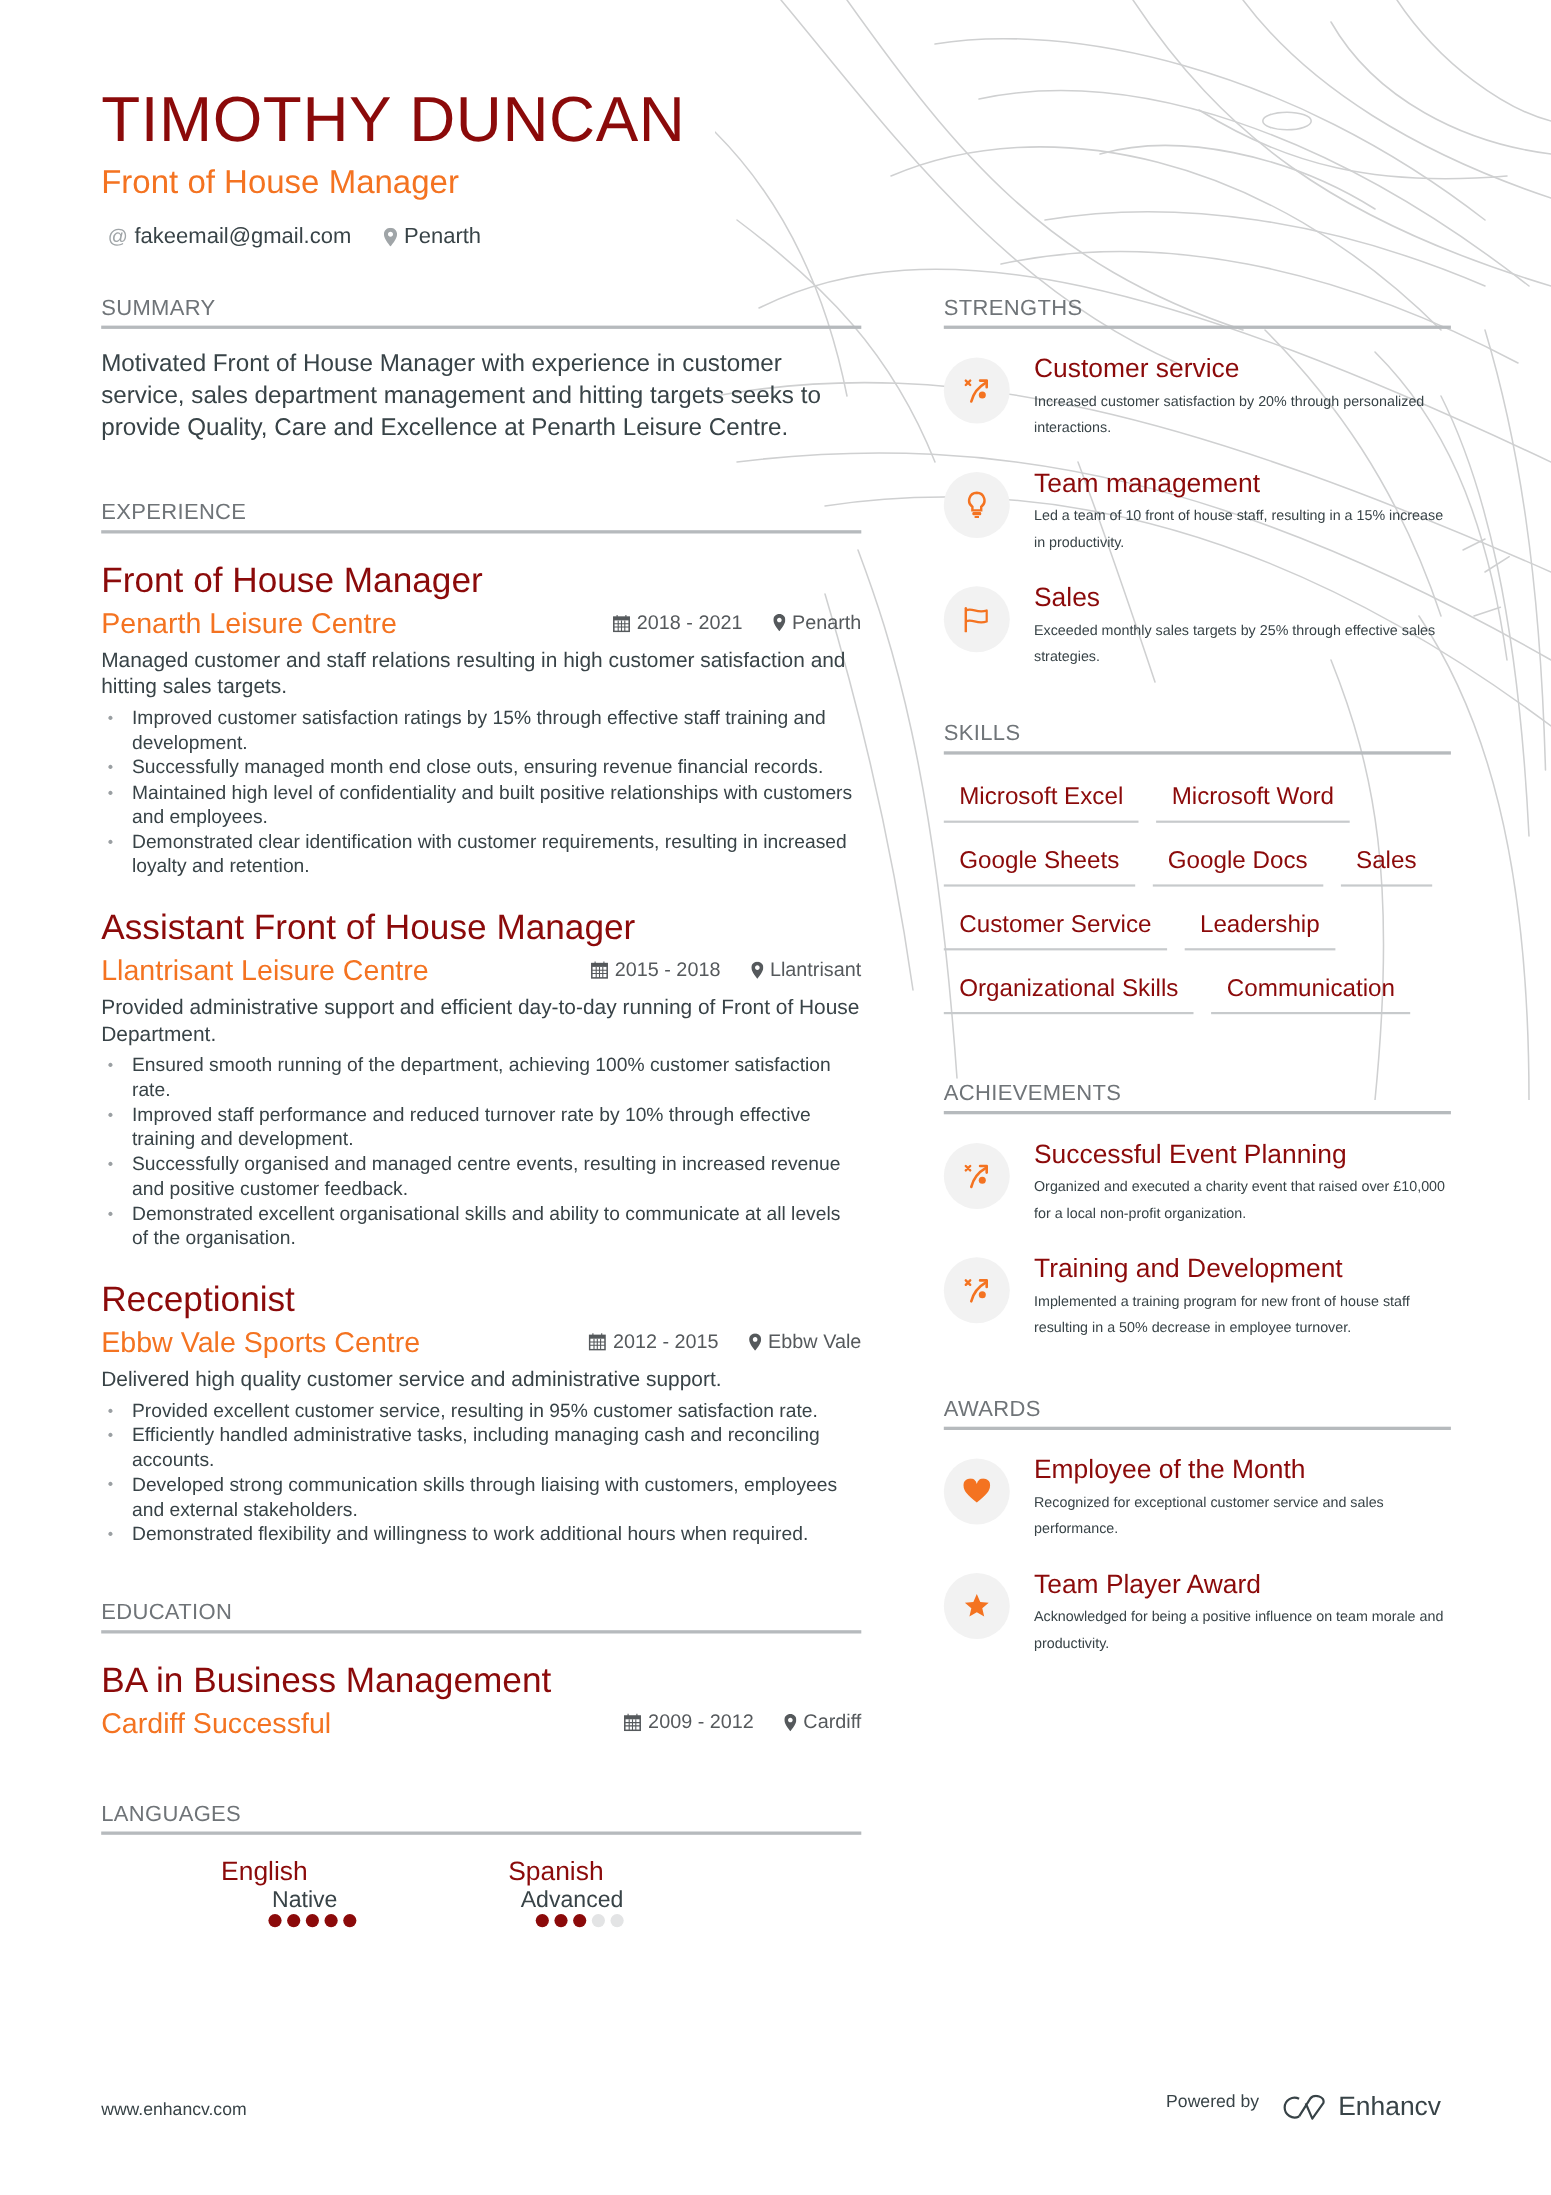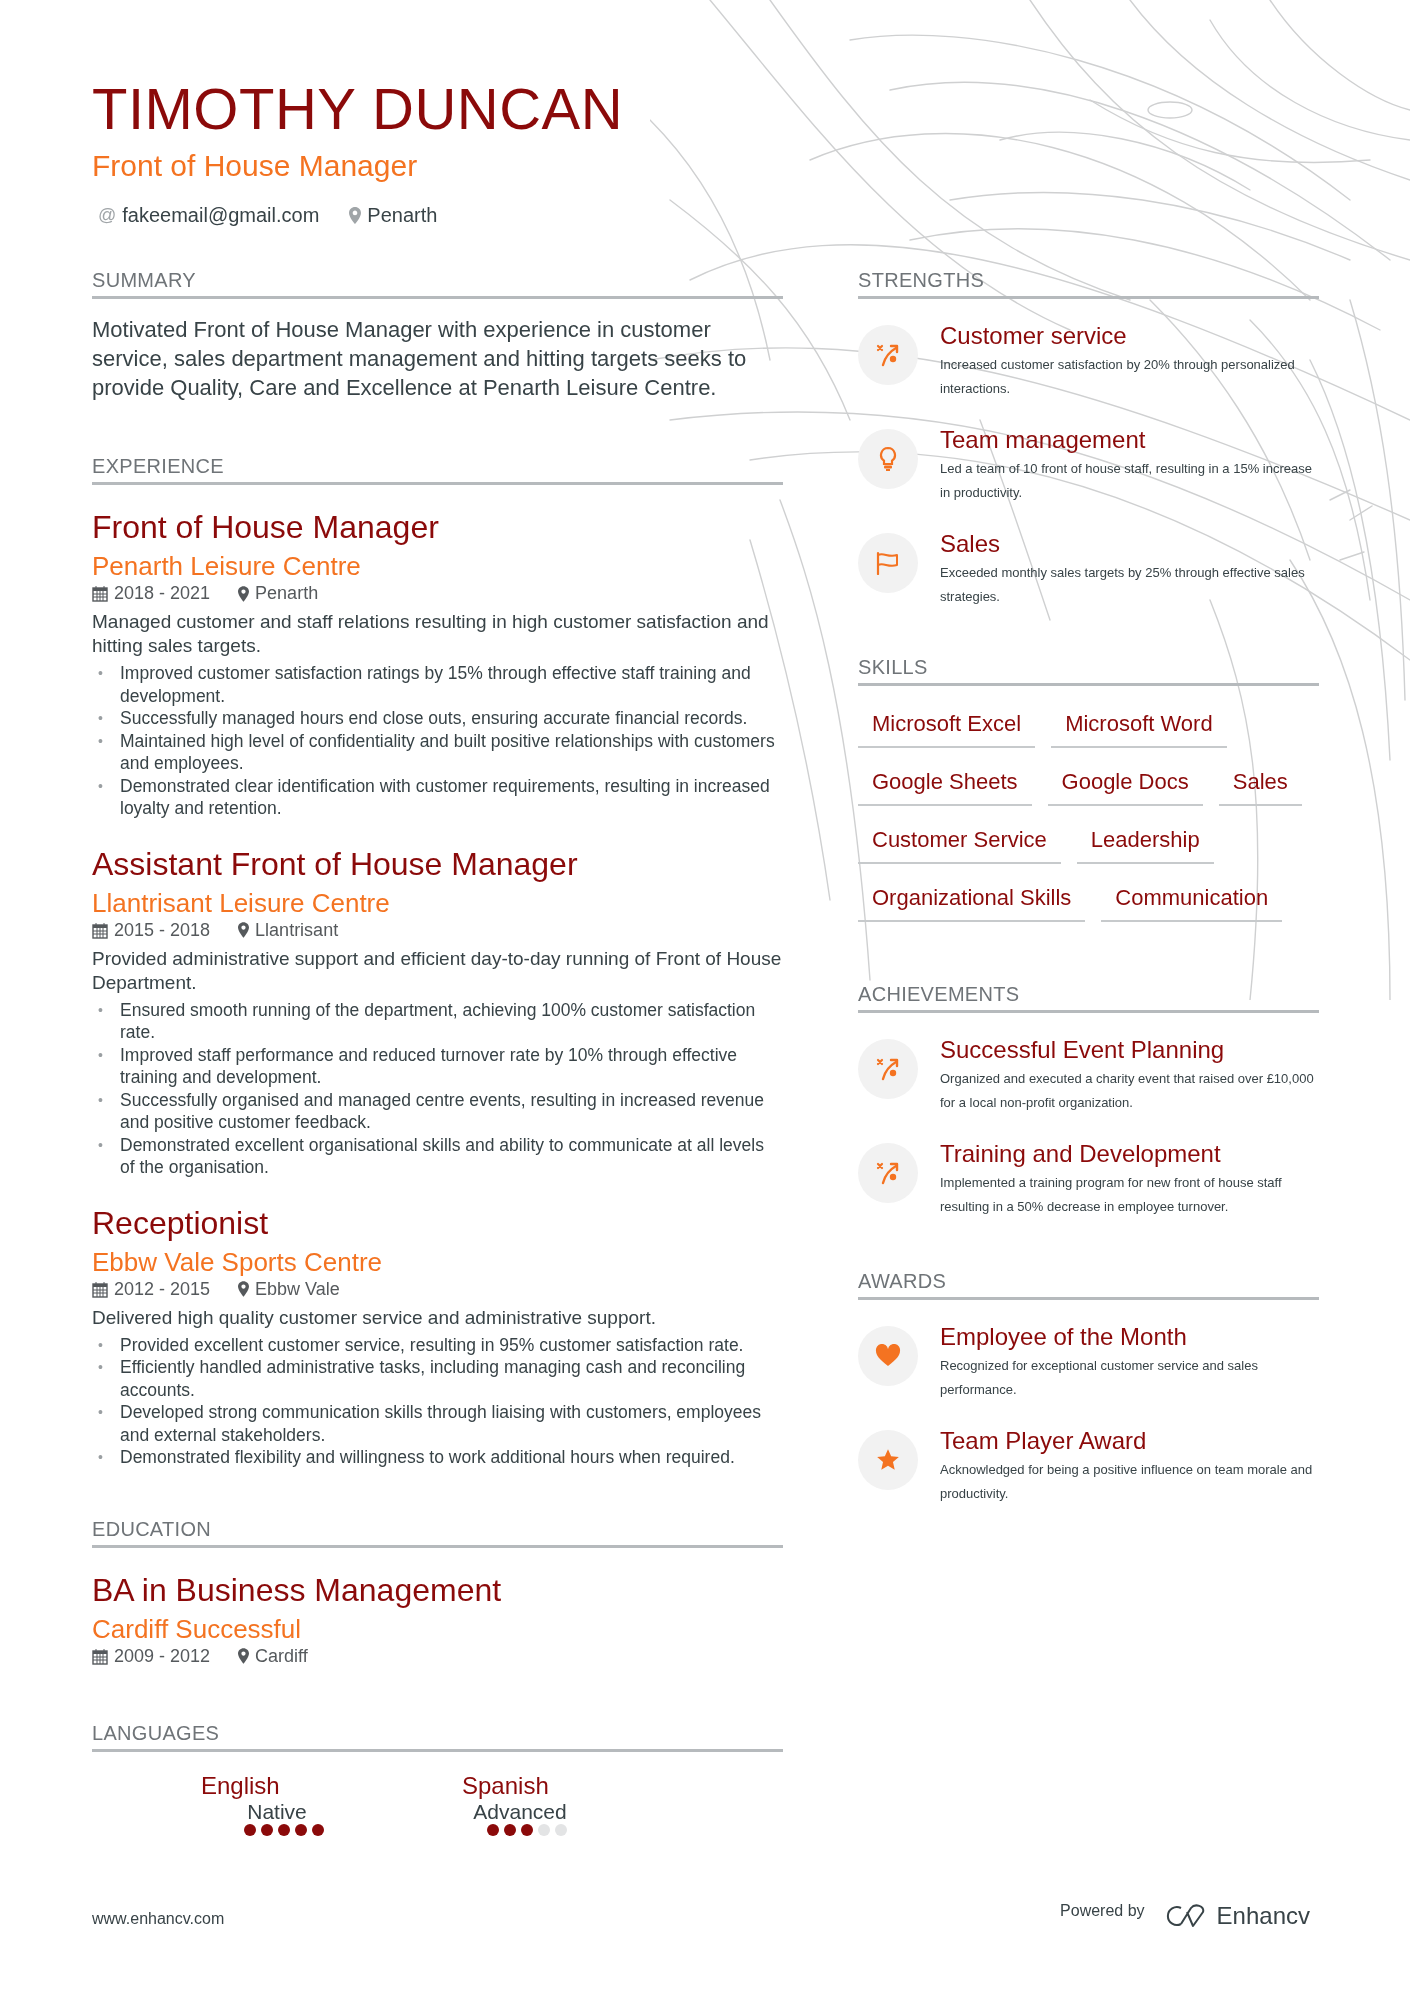--- a/index.html
+++ b/index.html
@@ -25,21 +25,21 @@
 
   .section-title { font-size: 20px; color: #6f7478; letter-spacing: 0.3px; text-transform: uppercase; padding-bottom: 4px; border-bottom: 3px solid #b6babd; line-height: 24px; }
 
   .summary-text { font-size: 22px; line-height: 29px; color: #384347; margin-top: 16px; }
 
   .sec { margin-top: 52px; }
 
   .job { margin-top: 22px; }
   .job + .job { margin-top: 24px; }
   .job-title { font-size: 32px; color: #8b0a0a; line-height: 40px; }
-  .job-row { display: flex; justify-content: space-between; align-items: flex-start; margin-top: 2px; flex-direction: column; }
+  .job-row { display: flex; justify-content: space-between; align-items: center; margin-top: 2px; }
   .company { font-size: 26px; color: #f47321; line-height: 34px; }
   .meta { display: flex; gap: 28px; font-size: 18px; color: #55595c; align-items: center; }
   .meta-item { display: flex; align-items: center; gap: 6px; }
   .meta-item svg { flex: none; }
   .job-desc { font-size: 19px; line-height: 24px; color: #384347; margin-top: 6px; }
   .bullets { list-style: none; margin-top: 4px; }
   .bullets li { position: relative; padding-left: 28px; font-size: 17.5px; line-height: 22.5px; color: #384347; }
   .bullets li::before { content: "•"; position: absolute; left: 6px; top: 0; color: #9a9fa2; font-size: 14px; }
 
   .edu { margin-top: 22px; }
@@ -149,21 +149,21 @@
               <svg width="11" height="16" viewBox="0 0 12 17">
                   <path d="M6 0C2.7 0 0 2.6 0 5.9 0 10.2 6 17 6 17s6-6.8 6-11.1C12 2.6 9.3 0 6 0zm0 8.2c-1.3 0-2.3-1-2.3-2.3S4.7 3.6 6 3.6s2.3 1 2.3 2.3-1 2.3-2.3 2.3z" fill="#55595c"></path>
                 </svg>
               <span>Penarth</span>
             </span>
           </div>
         </div>
         <div class="job-desc">Managed customer and staff relations resulting in high customer satisfaction and hitting sales targets.</div>
         <ul class="bullets">
           <li>Improved customer satisfaction ratings by 15% through effective staff training and development.</li>
-          <li>Successfully managed hours end close outs, ensuring accurate financial records.</li>
+          <li>Successfully managed month end close outs, ensuring revenue financial records.</li>
           <li>Maintained high level of confidentiality and built positive relationships with customers and employees.</li>
           <li>Demonstrated clear identification with customer requirements, resulting in increased loyalty and retention.</li>
         </ul>
       </div>
 
       <div class="job">
         <div class="job-title">Assistant Front of House Manager</div>
         <div class="job-row">
           <div class="company">Llantrisant Leisure Centre</div>
           <div class="meta">

